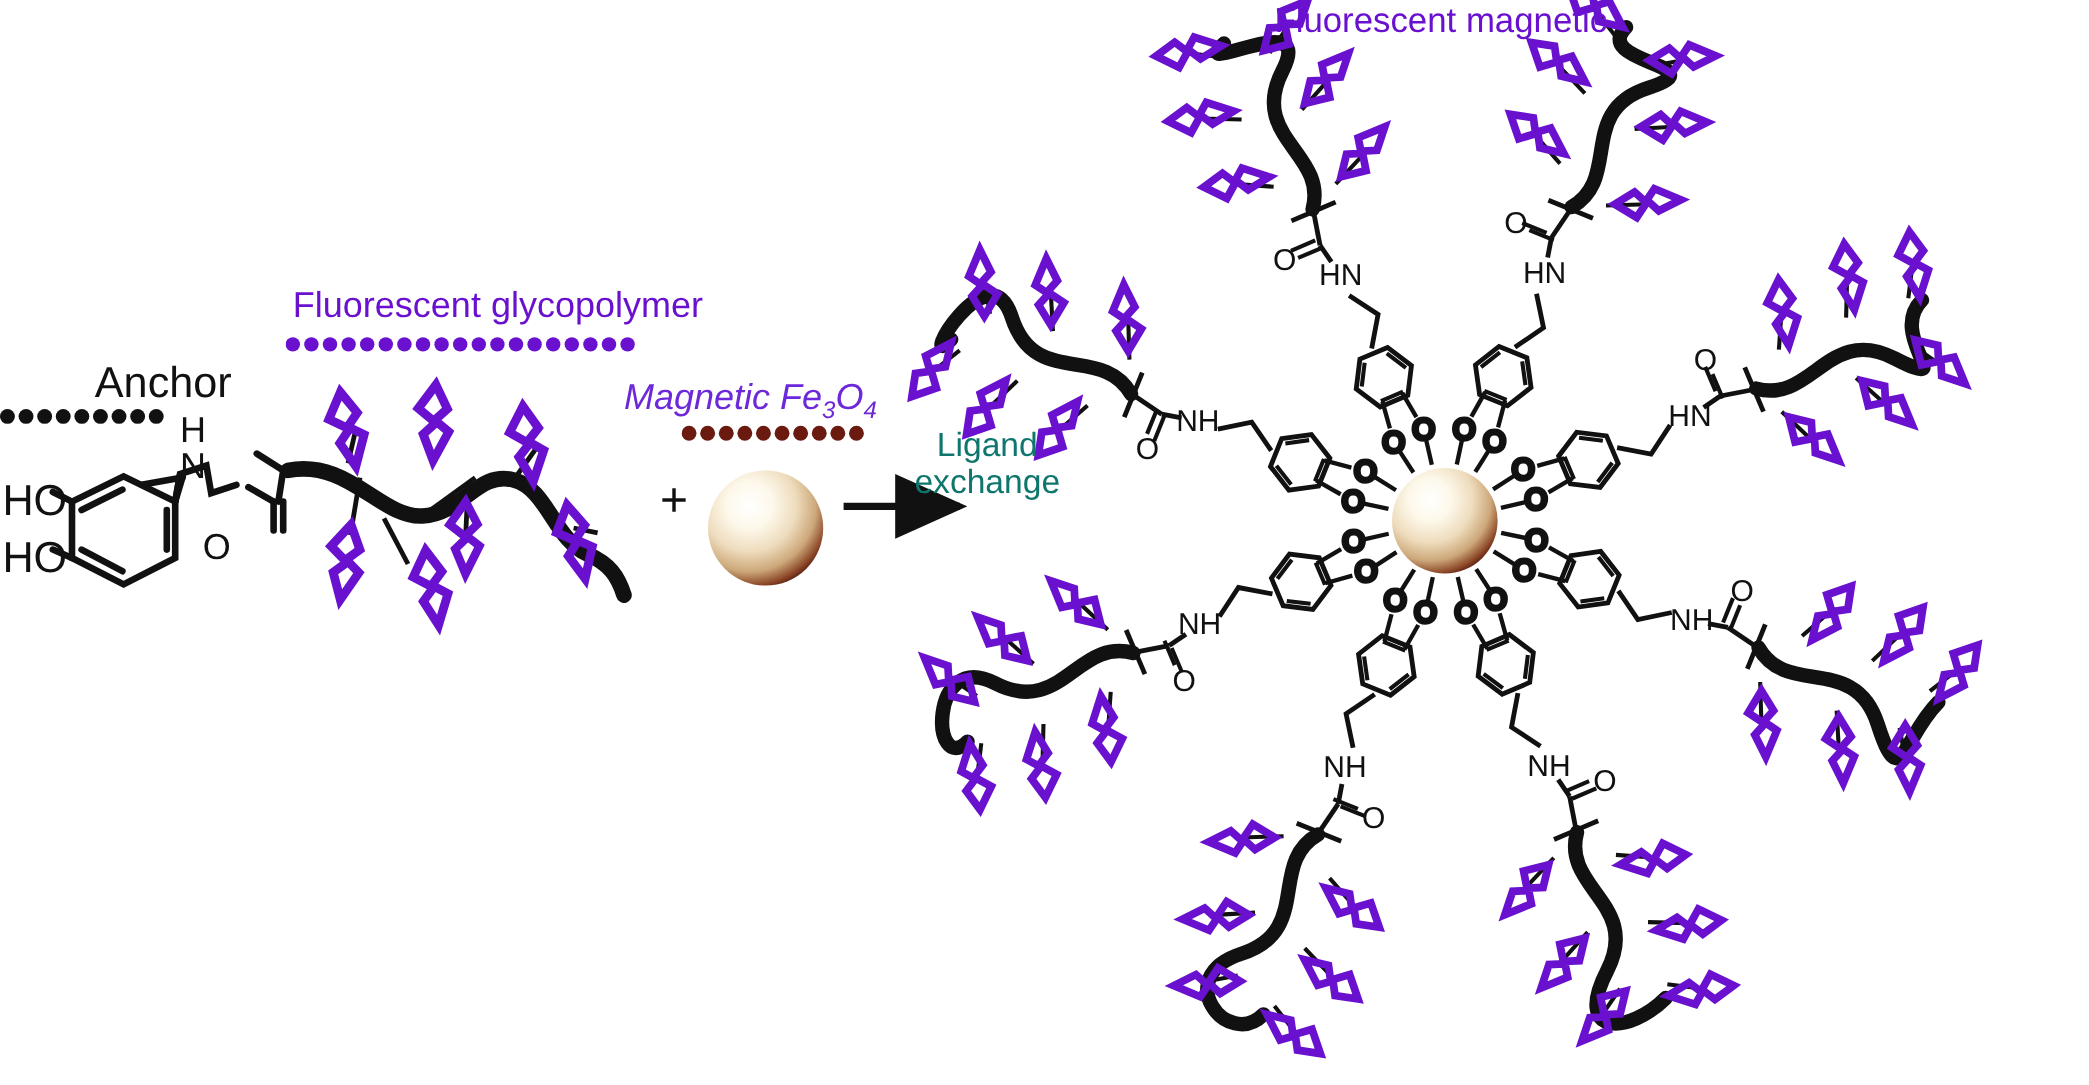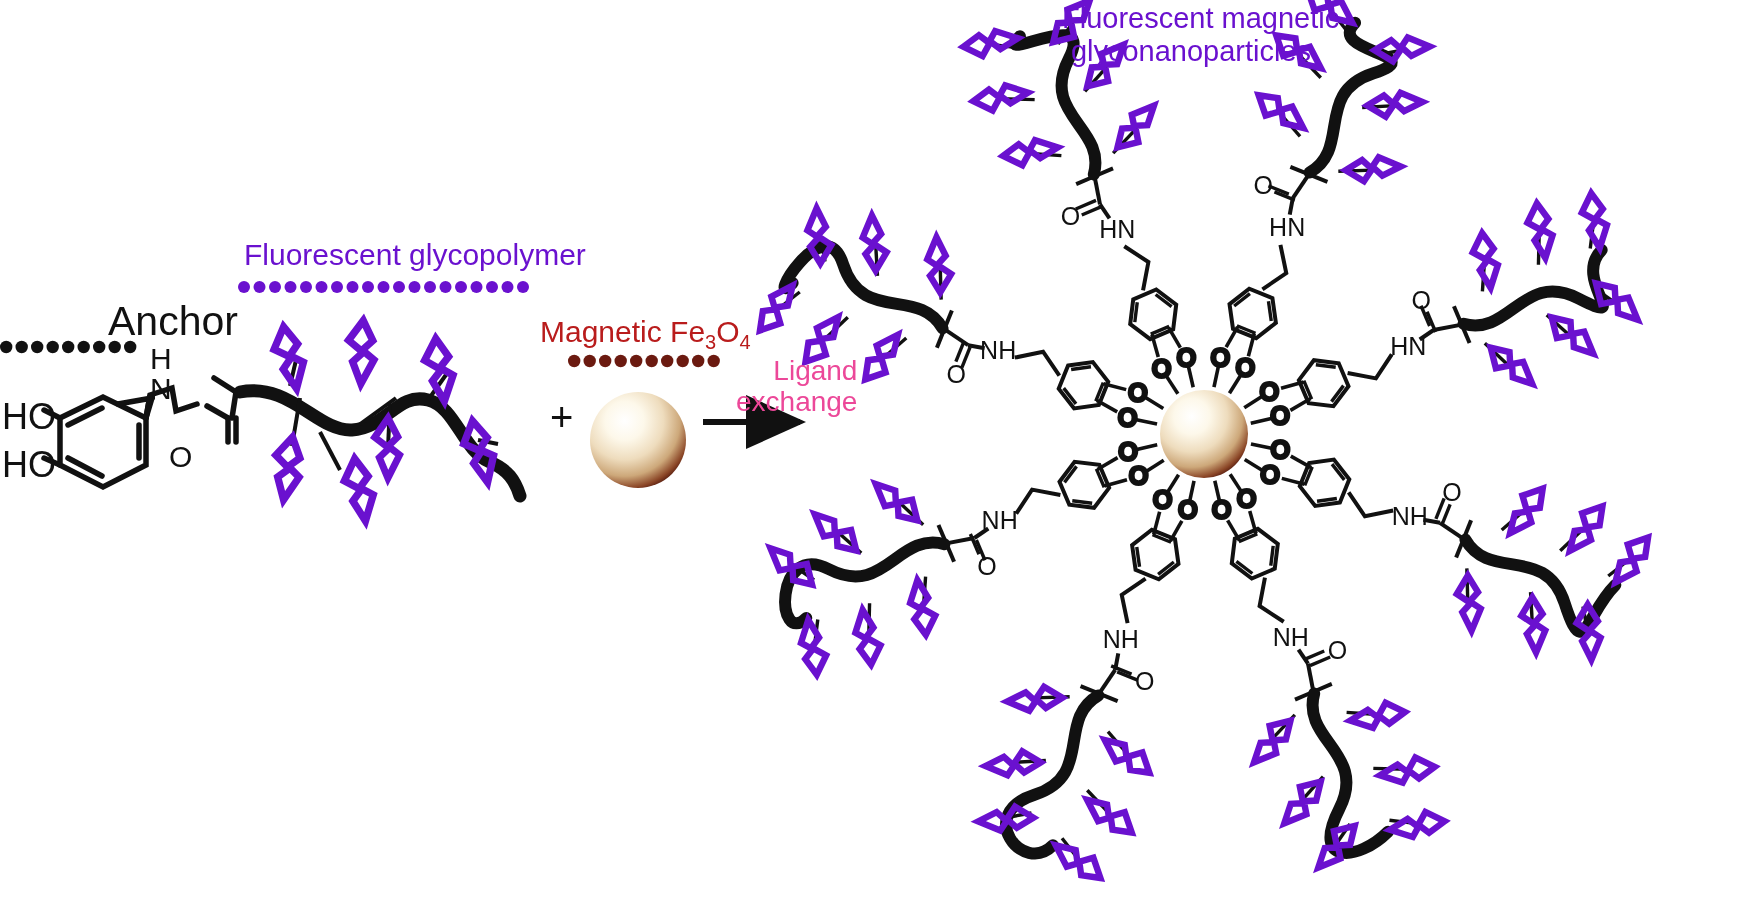--- a/index.html
+++ b/index.html
@@ -1,25 +1,25 @@
 <!DOCTYPE html>
 <html><head>
 <meta charset="utf-8">
 <style>
   html,body{margin:0;padding:0;background:#ffffff;}
   body{width:1741px;height:904px;position:relative;overflow:hidden;
        font-family:"Liberation Sans", sans-serif;}
   #stage{position:absolute;left:0;top:0;width:1741px;height:904px;}
   svg#scene{position:absolute;left:0;top:0;width:1741px;height:904px;display:block;}
   .lbl{position:absolute;white-space:nowrap;}
-  .lbl-anchor{font-size:41px;color:#111111;left:79px;top:298px;margin-left:29px;}
+  .lbl-anchor{font-size:36px;color:#111111;left:79px;top:298px;}
   .lbl-glyco{font-size:30px;color:#6a11cf;left:244px;top:238px;}
-  .lbl-fe{font-size:30px;color:#b91c1c;left:540px;top:315px;}
+  .lbl-fe{font-size:30px;color:#6d28d9;left:520px;top:315px;font-style:italic;}
   .lbl-fe sub{font-size:20px;}
-  .lbl-ligand{font-size:28px;color:#ec4899;left:736px;top:355px;text-align:right;line-height:1.12;}
+  .lbl-ligand{font-size:28px;color:#0f766e;left:762px;top:355px;text-align:center;line-height:1.12;}
   .lbl-title{font-size:29px;color:#6a11cf;left:1062px;top:2px;text-align:center;line-height:1.15;width:258px;}
   .lbl-ho{font-size:36px;color:#111111;}
   .lbl-ho1{left:2px;top:396px;}
   .lbl-ho2{left:2px;top:444px;}
   .lbl-n{font-size:30px;color:#111111;left:150px;top:372px;}
   .lbl-h{font-size:30px;color:#111111;left:150px;top:342px;}
   .lbl-o-carbonyl{font-size:30px;color:#111111;left:169px;top:440px;}
   .lbl-plus{font-size:40px;color:#111111;left:550px;top:395px;}
 </style>
 </head>
@@ -462,21 +462,20 @@
       </svg>
   </div>
 
   <div class="lbl lbl-ligand">
     <div>Ligand</div>
     <div>exchange</div>
   </div>
 
   <div class="lbl lbl-title">
     <div>Fluorescent magnetic</div>
-    <div>glyconanoparticles</div>
   </div>
 
   <div class="lbl lbl-ho lbl-ho1">HO</div>
   <div class="lbl lbl-ho lbl-ho2">HO</div>
   <div class="lbl lbl-h">H</div>
   <div class="lbl lbl-n">N</div>
   <div class="lbl lbl-o-carbonyl">O</div>
   <div class="lbl lbl-plus">+</div>
 
 </div>

